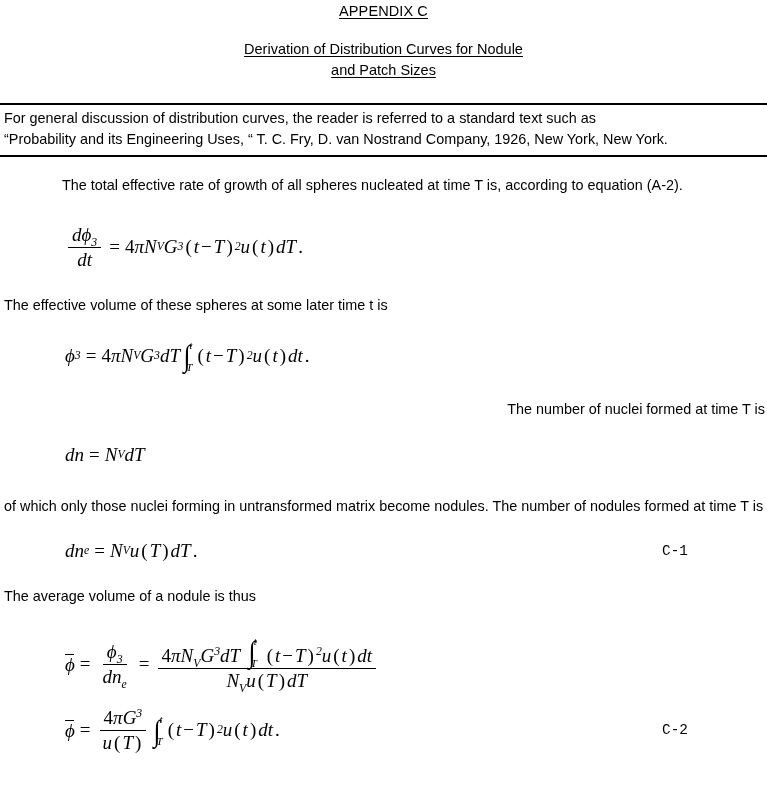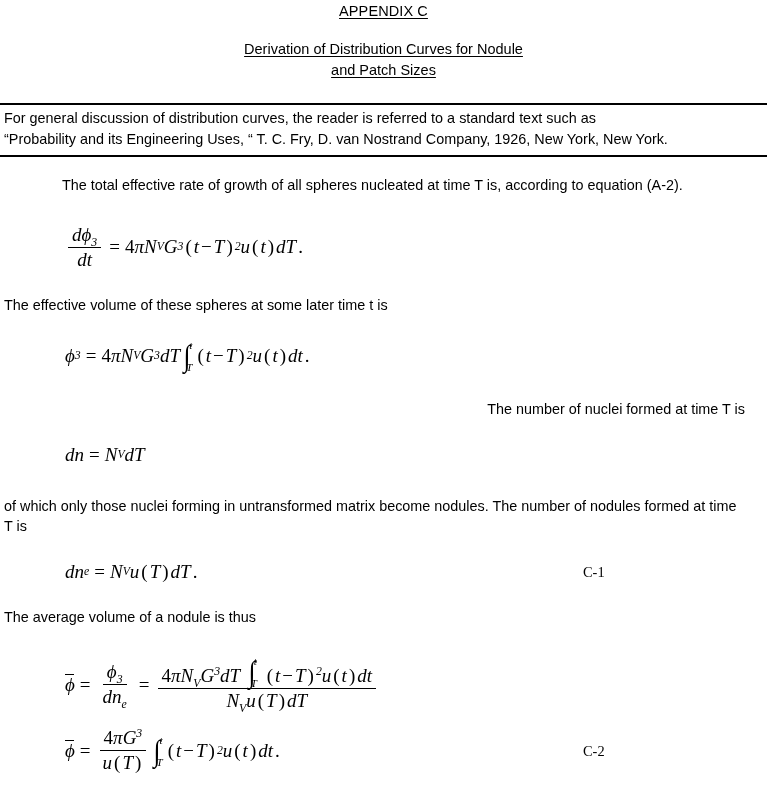--- a/index.html
+++ b/index.html
@@ -63,21 +63,21 @@
   .rule-bottom { margin-top: 3px; }
   .ref-block {
     padding: 3px 4px 3px 4px;
     font-size: 14.4px;
     line-height: 20.5px;
   }
   .para {
     font-size: 14.4px;
     line-height: 20.5px;
     padding-left: 4px;
-    padding-right: 22px;
+    padding-right: 2px;
   }
   .para.indented { text-indent: 58px; }
 
   .spacer-sm { height: 13px; }
   .spacer-md { height: 18px; }
   .spacer-lg { height: 24px; }
 
   
   .eq-row {
     position: relative;
@@ -86,22 +86,22 @@
     font-style: italic;
     font-size: 19px;
     color: #000;
   }
   .eq-row .eq-label {
     position: absolute;
     right: 0;
     top: 50%;
     transform: translateY(-50%);
     width: 184px;
-    text-align: left;
-    font-family: Liberation Serif, serif;
+    text-align: center;
+    font-family: Liberation Mono, monospace;
     font-style: normal;
     font-size: 14.4px;
   }
   .math {
     display: inline-flex;
     align-items: center;
     white-space: nowrap;
   }
   .mi { font-style: italic; }
   .mn, .mo { font-style: normal; }

